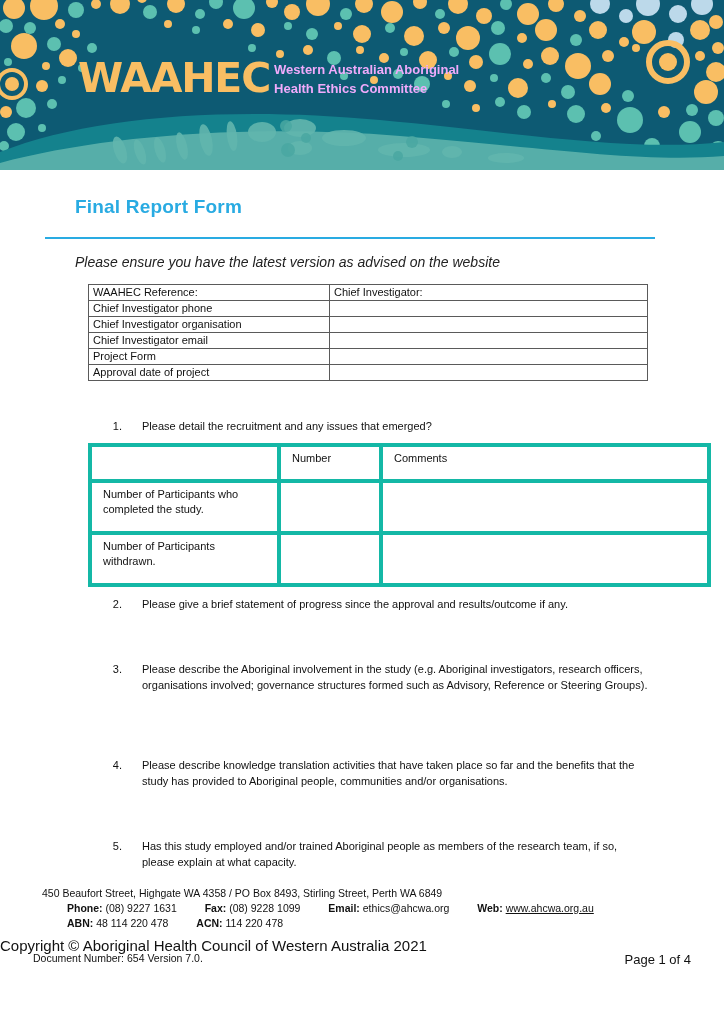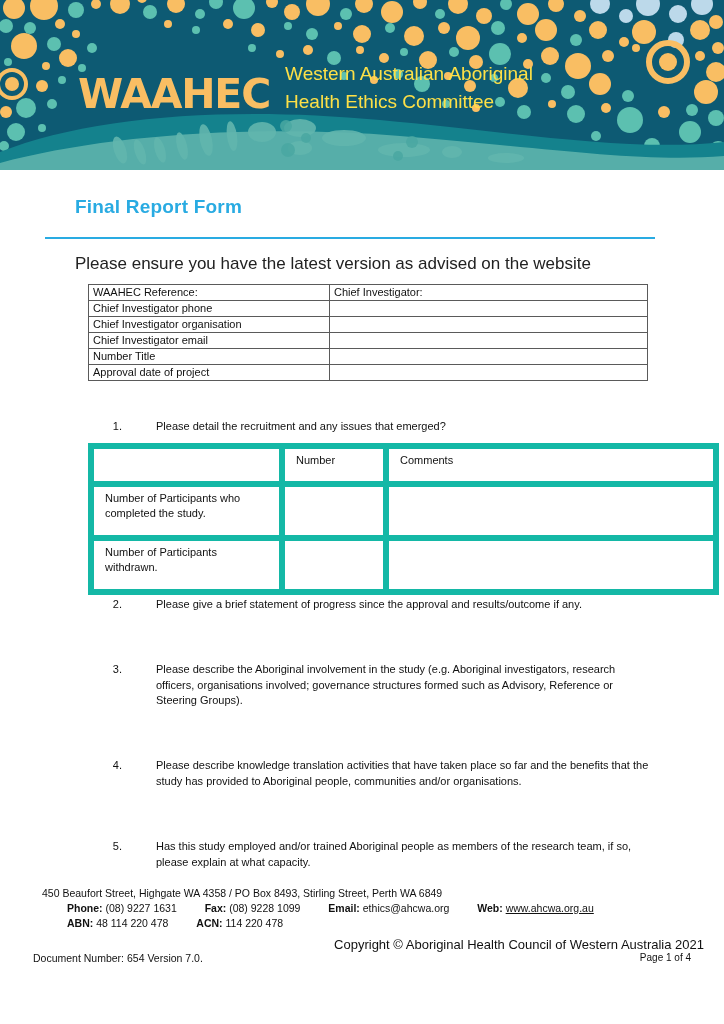--- a/index.html
+++ b/index.html
@@ -30,38 +30,38 @@
     left: 0; top: 0;
     width: 724px;
     height: 170px;
     display: block;
   }
   .brand {
     position: absolute;
     left: 78px;
     top: 58px;
     display: flex;
-    align-items: flex-end;
-    gap: 15px;
+    align-items: center;
+    gap: 4px;
     z-index: 5;
   }
   .brand-mark {
     font-family: "DejaVu Sans", sans-serif;
     font-weight: 700;
     font-size: 41px;
     letter-spacing: -1.2px;
     color: #f9be63;
     line-height: 1;
     white-space: nowrap;
   }
   .brand-words {
-    color: #fde047;
+    color: #f0abfc;
     font-family: "Liberation Sans", sans-serif;
-    font-size: 19px;
-    font-weight: 400;
+    font-size: 13px;
+    font-weight: 700;
     line-height: 1.45;
     white-space: nowrap;
     padding-top: 2px;
   }
 
   
   .page {
     position: absolute;
     left: 0;
     top: 170px;
@@ -83,22 +83,23 @@
     top: 67px;
     width: 610px;
     height: 2px;
     background: #29abe2;
   }
 
   .intro {
     position: absolute;
     left: 75px;
     top: 84px;
-    font-size: 17px;
+    font-size: 14px;
     color: #222;
+    font-style: italic;
   }
 
   
   .tbl1 {
     position: absolute;
     left: 88px;
     top: 114px;
     width: 541px;
     border-collapse: collapse;
     table-layout: fixed;
@@ -125,34 +126,34 @@
   .q-num {
     position: absolute;
     left: 0;
     top: 0;
     width: 22px;
     text-align: right;
     font-size: 11px;
   }
   .q-text {
     display: block;
-    margin-left: 56px;
+    margin-left: 42px;
   }
 
   
   .tbl2 {
     position: absolute;
     left: 88px;
     top: 273px;
     width: 541px;
     border-collapse: collapse;
     table-layout: fixed;
   }
   .tbl2 td {
-    border: 6px solid #14b8a6;
+    border: 4px solid #14b8a6;
     padding: 4px 11px;
     font-size: 11px;
     color: #111;
     vertical-align: top;
     line-height: 15px;
   }
   .tbl2 .h { height: 24px; }
   .tbl2 .b { height: 40px; }
   .tbl2 .k1 { width: 163px; }
   .tbl2 .k2 { width: 76px; }
@@ -170,37 +171,37 @@
   }
   .footer-addr b { font-weight: 700; padding-left: 25px; }
   .footer-addr .weblink {
     text-decoration: underline;
   }
   .footer-copy {
     position: absolute;
     left: 0;
     top: 937px;
     width: 704px;
-    text-align: right;
-    font-size: 13px;
+    text-align: left;
+    font-size: 15px;
     color: #111;
   }
   .footer-docnum {
     position: absolute;
     left: 33px;
     top: 952px;
     font-size: 10.5px;
     color: #111;
     text-align: center;
   }
   .footer-page {
     position: absolute;
     right: 33px;
     top: 952px;
-    font-size: 10px;
+    font-size: 13px;
     color: #111;
     text-align: right;
   }
 </style>
 </head>
 <body>
 
 <div class="banner">
   <svg class="banner-svg" viewBox="0 0 724 170" preserveAspectRatio="none">
     <rect x="0" y="0" width="724" height="170" fill="#0d5a73"></rect>
@@ -402,21 +403,21 @@
       </tr>
       <tr>
         <td class="c1">Chief Investigator organisation</td>
         <td class="c2"></td>
       </tr>
       <tr>
         <td class="c1">Chief Investigator email</td>
         <td class="c2"></td>
       </tr>
       <tr>
-        <td class="c1">Number Title</td>
+        <td class="c1">Project Form</td>
         <td class="c2"></td>
       </tr>
       <tr>
         <td class="c1">Approval date of project</td>
         <td class="c2"></td>
       </tr>
     </tbody>
   </table>
 
   <div class="q" style="left:100px; top:249px; width:560px;">

